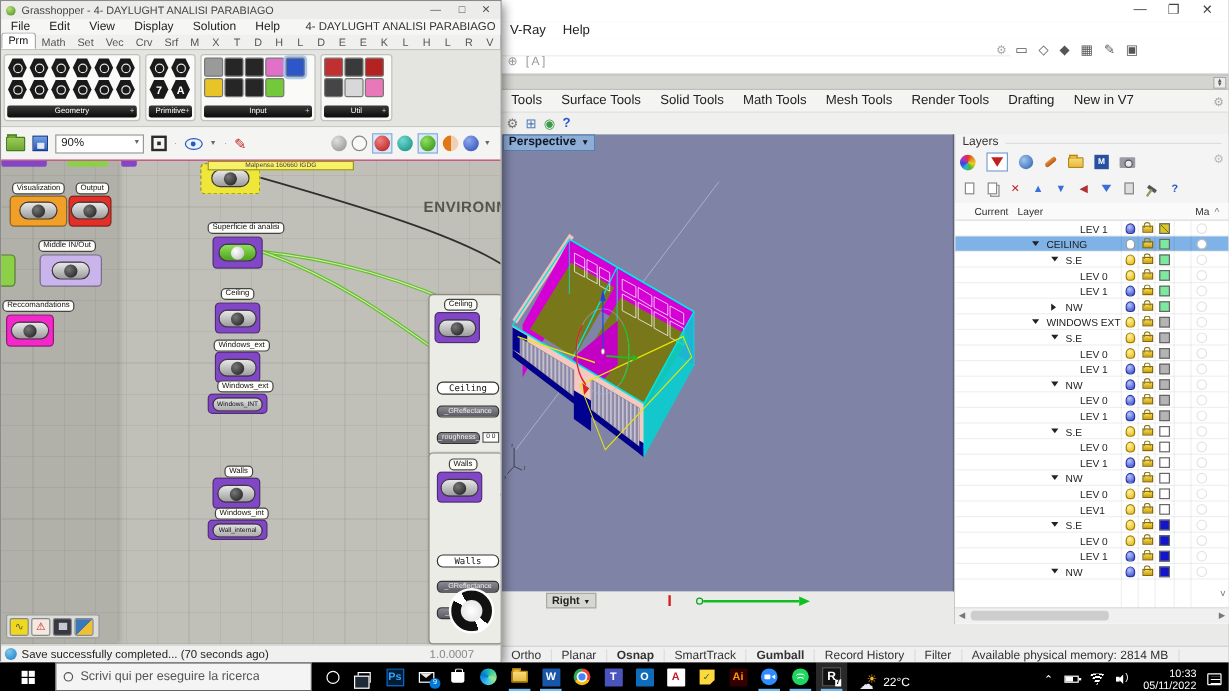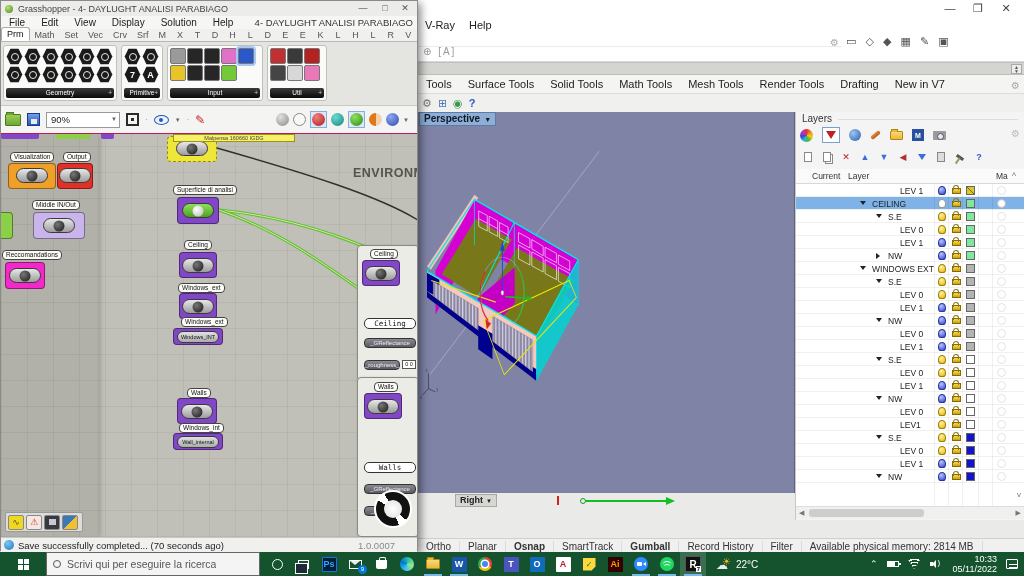--- a/index.html
+++ b/index.html
@@ -170,21 +170,21 @@
   .mico.sketch{background:#F0D820;color:#553;}
   .mico.warn{color:#C03020;background:#F4E8E0;}
   .mico.disk{background:#383840;}
   .mico.disk::after{content:'';width:7px;height:6px;background:#C8C8D0;}
   .mico.py{background:linear-gradient(135deg,#3A78B8 50%,#F0C030 50%);}
   #gh-status{position:absolute;left:0;top:536px;width:100%;height:15px;background:#F0F0EE;border-top:1px solid #C8C8C4;display:flex;align-items:center;font-size:9.5px;color:#222;}
   .g-stico{width:10px;height:10px;border-radius:50%;background:radial-gradient(circle at 35% 30%,#7EC8E8,#1A78C8);margin:0 4px 0 3px;}
   .g-ver{position:absolute;right:22px;color:#888;}
 
   
-  #taskbar{position:absolute;left:0;top:552px;width:1024px;height:24px;background:#14532d;display:flex;align-items:center;}
+  #taskbar{position:absolute;left:0;top:552px;width:1024px;height:24px;background:#000000;display:flex;align-items:flex-end;}
   .startbtn{width:46px;height:24px;display:flex;align-items:center;justify-content:center;}
   .winlogo{width:11px;height:11px;display:grid;grid-template-columns:1fr 1fr;grid-template-rows:1fr 1fr;gap:1px;}
   .winlogo i{background:#FFF;}
   #searchbox{width:214px;height:24px;background:#F4F4F4;border:1px solid #666;display:flex;align-items:center;gap:6px;padding:0 6px;}
   .mag{width:8px;height:8px;border:1.5px solid #555;border-radius:50%;position:relative;flex:none;}
   .mag::after{content:'';position:absolute;left:7px;top:7px;width:4px;height:1.5px;background:#555;transform:rotate(45deg);transform-origin:0 0;}
   #searchbox span{font-size:10.5px;color:#555;white-space:nowrap;overflow:hidden;}
   #task-apps{display:flex;align-items:center;margin-left:4px;}
   .tapp{width:26px;height:24px;display:flex;align-items:center;justify-content:center;position:relative;}
   .tapp.act::after,.tapp.foc::after{content:'';position:absolute;bottom:0;left:4px;right:4px;height:2px;background:#76B9ED;}

